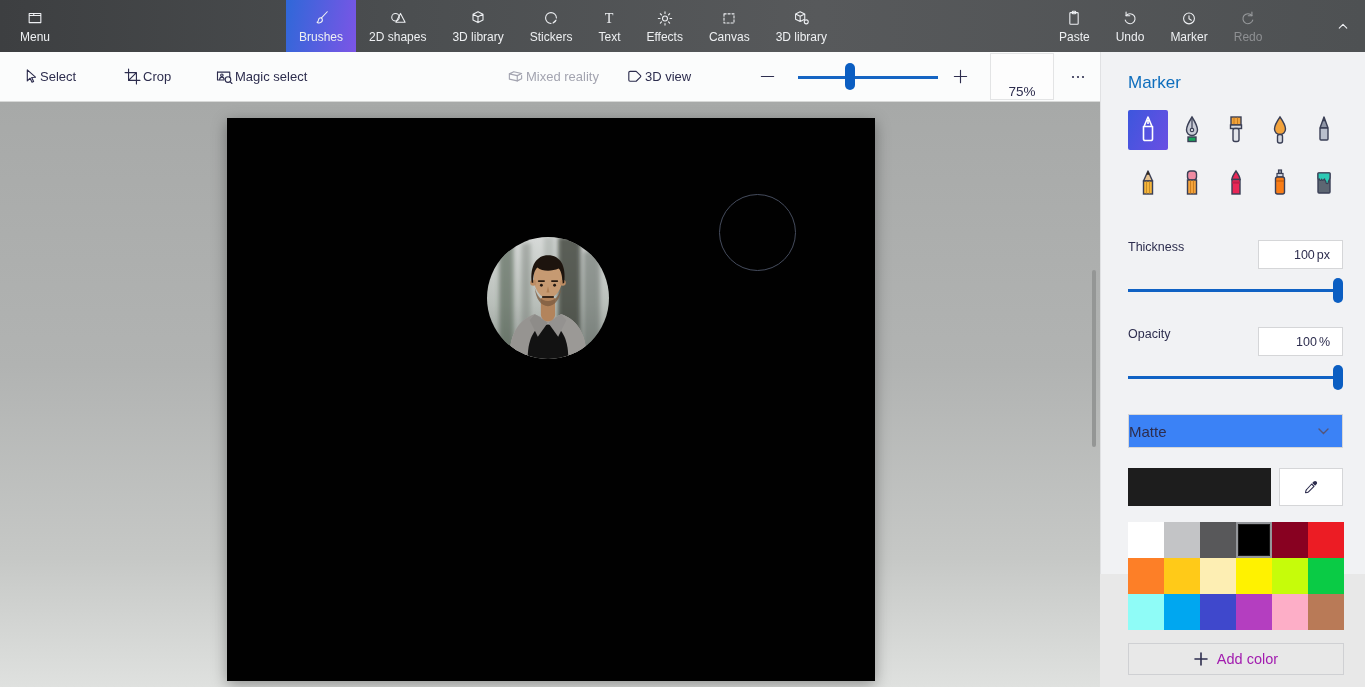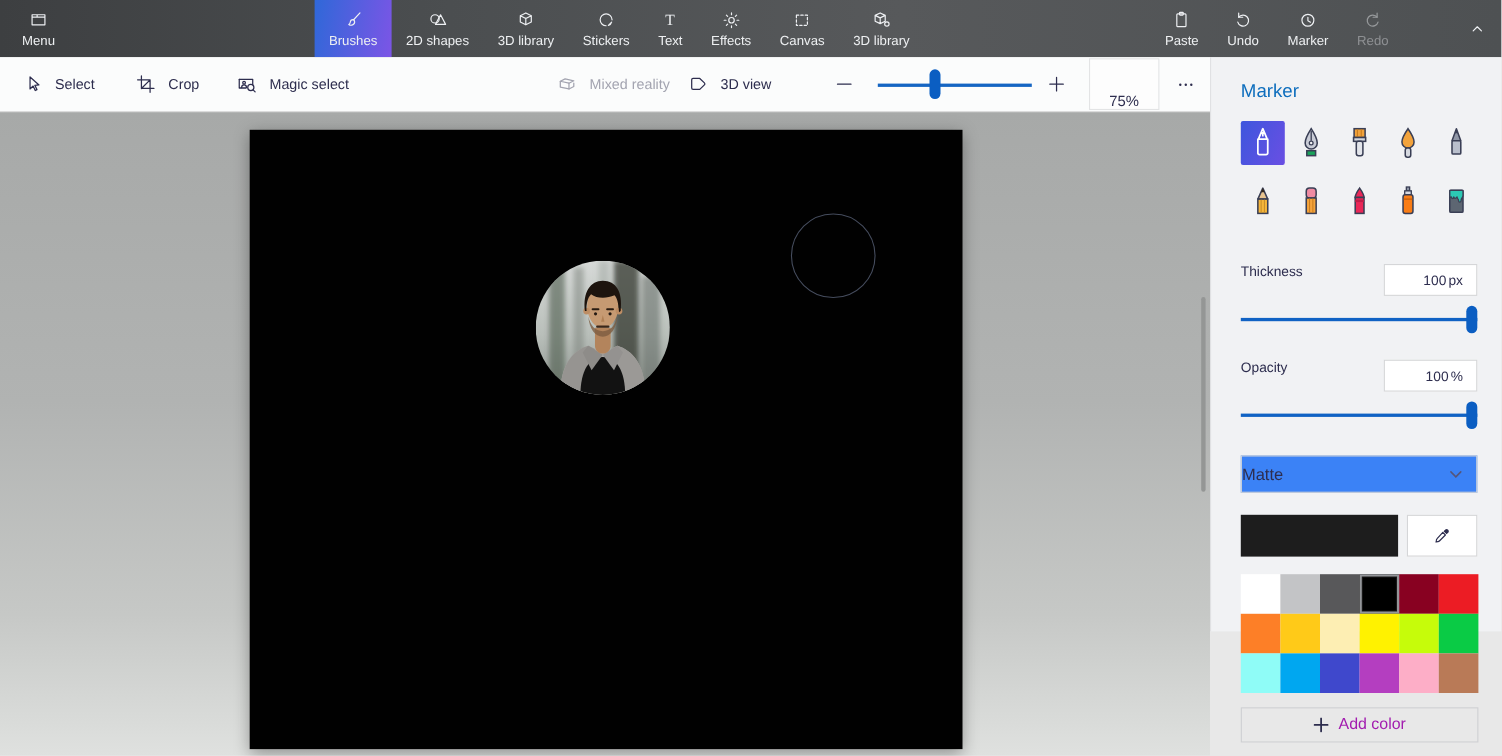--- a/index.html
+++ b/index.html
@@ -19,21 +19,21 @@
   .menu-item { margin-left:7px; }
   .tab-group { position:absolute; left:286px; top:0; display:flex; height:52px; }
   .tab-group .tb-item.active { background:linear-gradient(100deg,#2f68d8 0%,#7c55e6 100%); }
   .action-group { position:absolute; left:1046px; top:0; display:flex; height:44px; }
   .chevron-collapse { position:absolute; left:1326px; top:0; width:34px; height:52px;
     display:flex; align-items:center; justify-content:center; }
 
   
   .toolbar2 { position:absolute; top:52px; left:0; width:1100px; height:50px;
     background:#fbfcfc; border-bottom:1px solid #d7d8d7; color:#2d2d4e; font-size:13px; }
-  .t2-item { position:absolute; top:0; height:49px; display:flex; align-items:center; gap:10px; }
+  .t2-item { position:absolute; top:0; height:49px; display:flex; align-items:center; }
   .t2-item svg { width:21px; height:21px; display:block; }
   .t2-item.disabled { color:#a3a4b0; }
   .zoom-track { position:absolute; left:798px; top:24px; width:140px; height:2.5px; background:#1565c3; }
   .zoom-thumb { position:absolute; left:845px; top:11px; width:10px; height:27px; border-radius:5px; background:#0b5ec2; }
   .zoom-box { position:absolute; left:990px; top:1px; width:64px; height:47px;
     border:1px solid #e3e4e5; background:#fdfdfd; display:flex; align-items:flex-end; justify-content:center; font-size:13.5px; }
   .dots { position:absolute; left:1063px; top:0; width:30px; height:49px; display:flex; align-items:center; justify-content:center; }
 
   
   .workspace { position:absolute; top:102px; left:0; width:1100px; height:585px;

